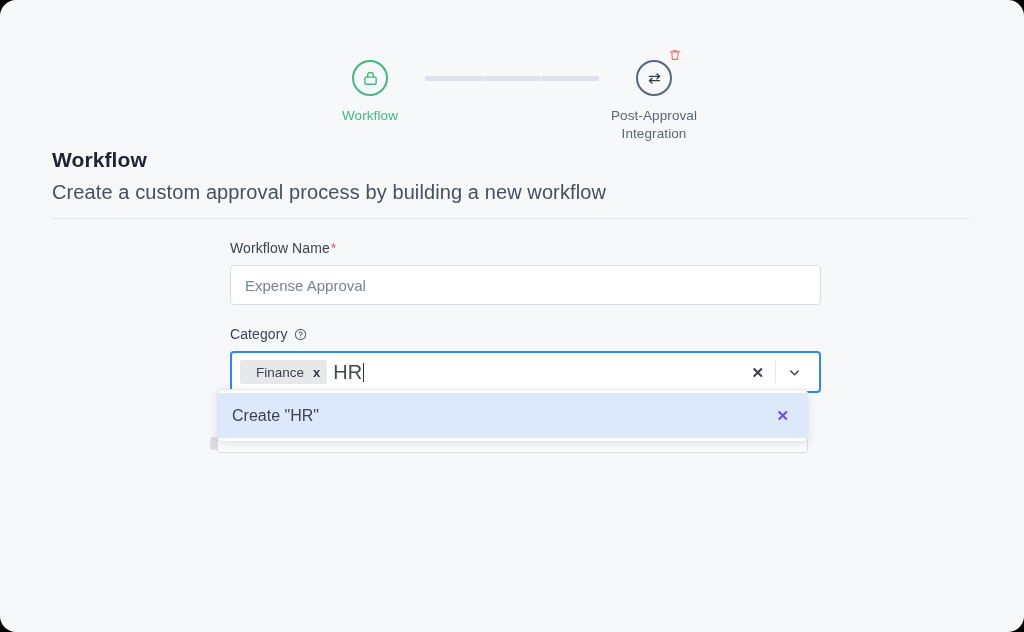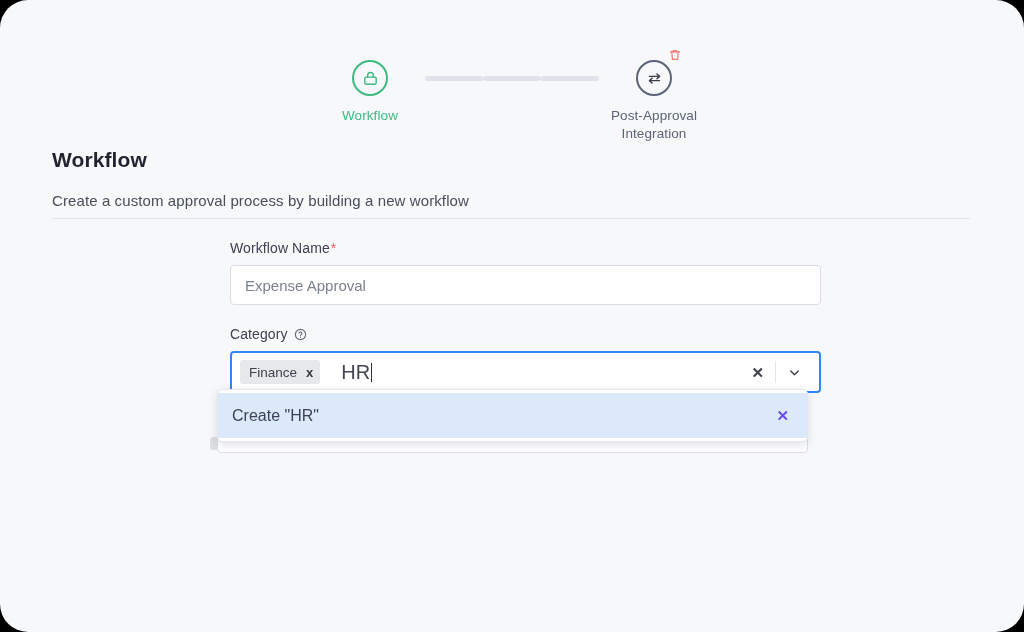--- a/index.html
+++ b/index.html
@@ -9,21 +9,21 @@
     height: 632px;
     background: #000000;
     font-family: "Liberation Sans", sans-serif;
     overflow: hidden;
   }
 
   #app-window {
     position: absolute;
     inset: 0;
     background: #f7f8fa;
-    border-radius: 28px;
+    border-radius: 16px;
     overflow: hidden;
   }
 
   
   #stepper {
     position: absolute;
     left: 0; right: 0;
     top: 60px;
     display: flex;
     justify-content: center;
@@ -73,22 +73,22 @@
 
   
   #page-header { position: absolute; left: 52px; top: 148px; }
   #page-title {
     font-size: 21px;
     font-weight: bold;
     color: #1f2430;
     letter-spacing: .1px;
   }
   #page-subtitle {
-    margin-top: 20px;
-    font-size: 15px;
+    margin-top: 9px;
+    font-size: 20px;
     color: #474e5c;
     letter-spacing: .1px;
   }
   #header-divider {
     position: absolute;
     left: 52px; top: 218px;
     width: 918px; height: 1px;
     background: #e2e5ea;
   }
 
@@ -132,22 +132,22 @@
     align-items: center;
     padding: 0 6px 0 8px;
     position: relative;
   }
   .chip {
     display: inline-flex;
     align-items: center;
     background: #e7e8ea;
     border-radius: 3px;
     height: 24px;
-    padding: 0 7px 0 9px;
-    margin-right: 21px;
+    padding: 0 7px 0 16px;
+    margin-right: 6px;
   }
   .chip-label { font-size: 13.5px; color: #3c4251; }
   .chip-remove {
     margin-left: 9px;
     font-size: 13px;
     font-weight: bold;
     color: #33383f;
     line-height: 1;
     cursor: pointer;
   }

